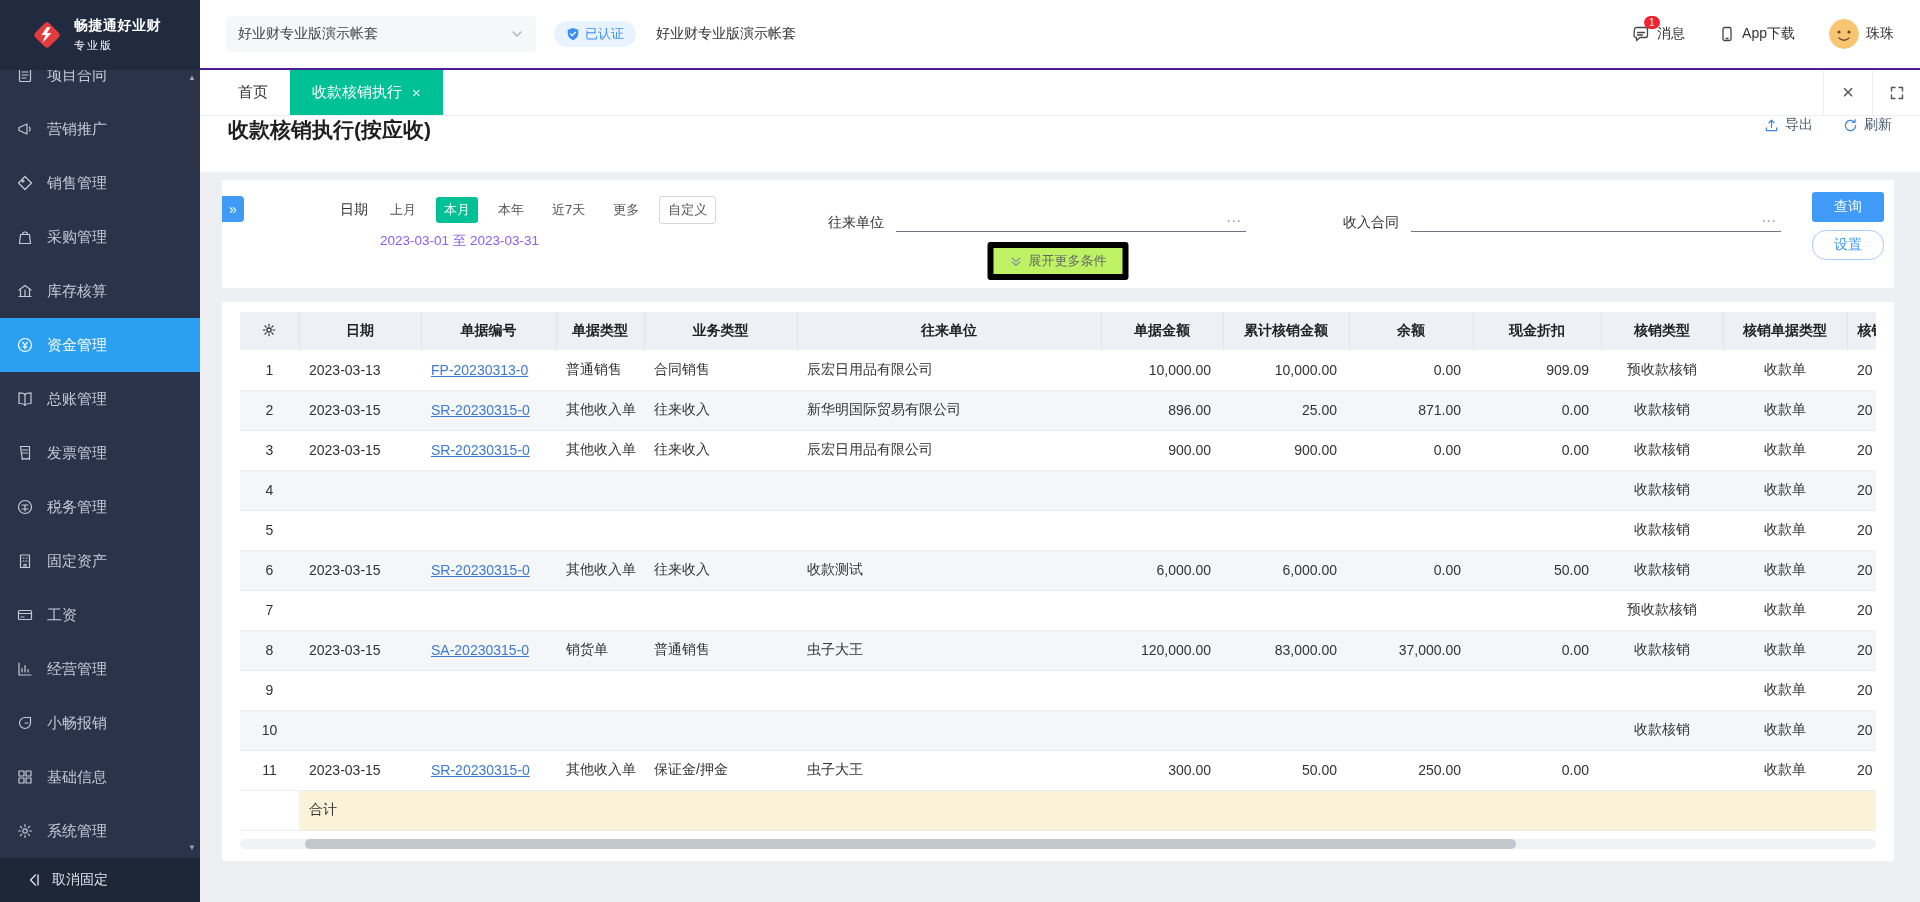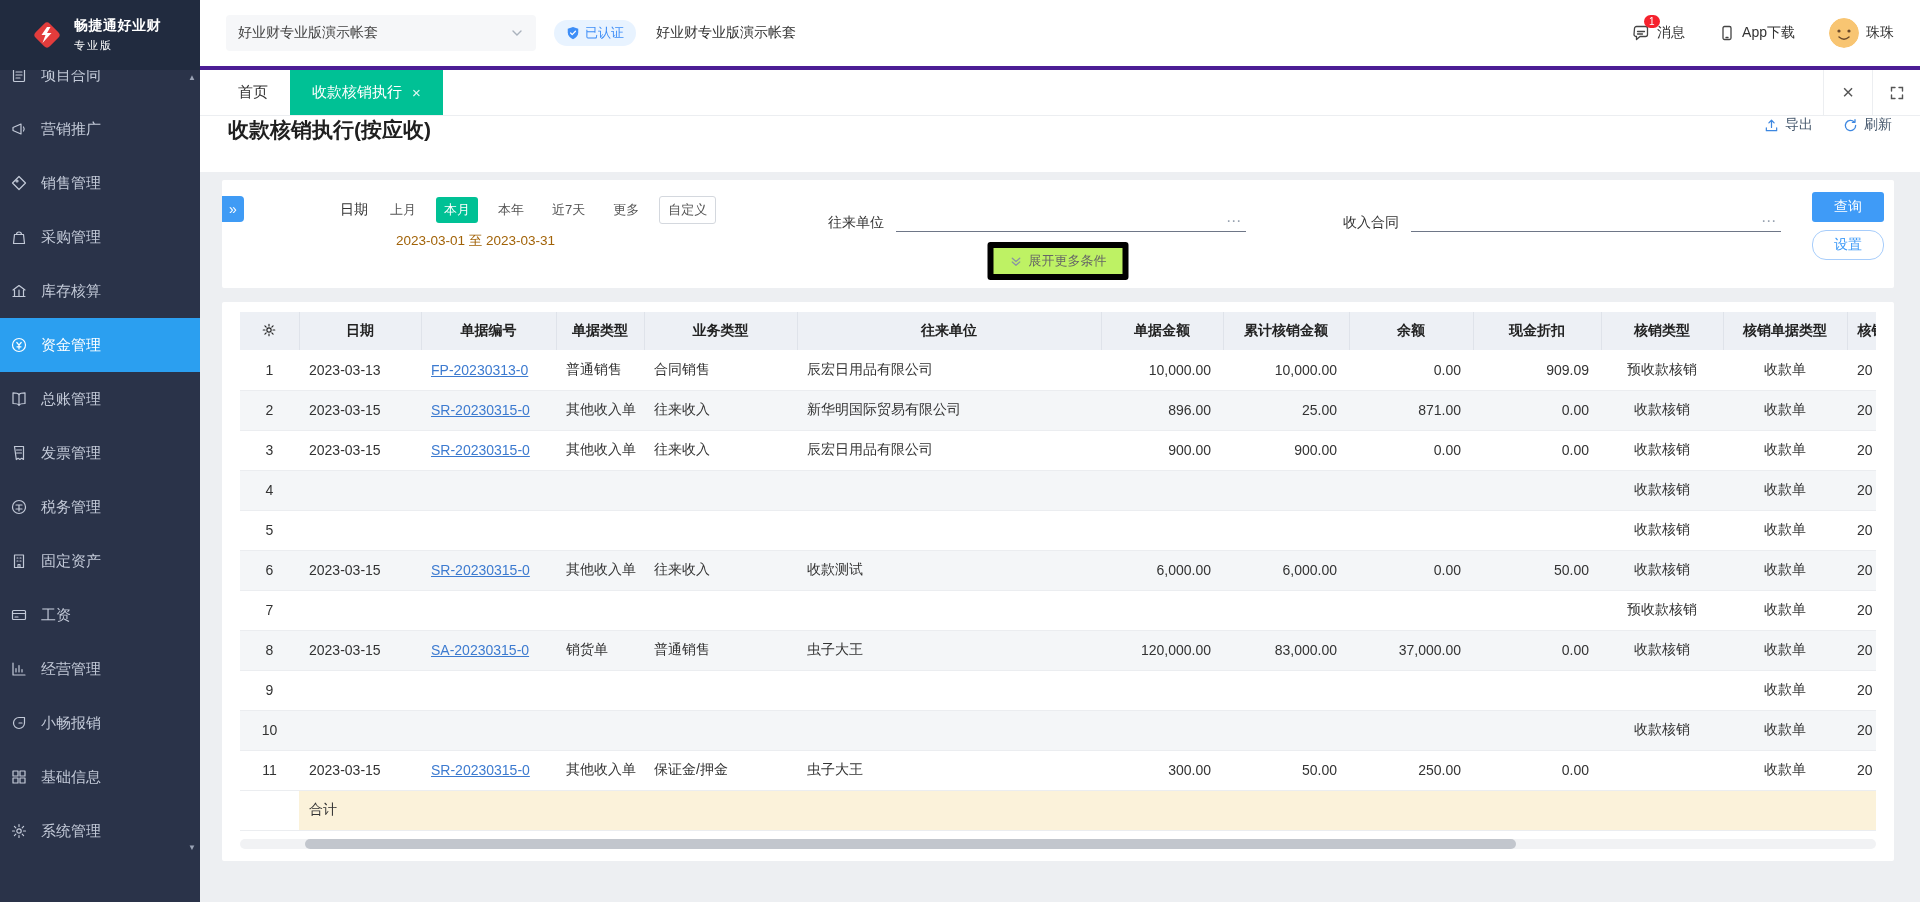--- a/index.html
+++ b/index.html
@@ -7,36 +7,36 @@
   body{font-family:"Liberation Sans","DejaVu Sans",sans-serif;background:#edeff2}
   .screen{width:1920px;height:902px;display:grid;grid-template-columns:200px 1fr;grid-template-rows:70px 832px;grid-template-areas:"logo topbar" "sidebar main"}
 
   
   .logo-block{grid-area:logo;background:#212b3f;display:flex;align-items:center;gap:9px;padding-left:29px}
   .logo-ico{display:flex}
   .logo-text .l1{color:#fff;font-size:14px;font-weight:bold;letter-spacing:.5px}
   .logo-text .l2{color:#fff;font-size:11px;margin-top:3px;letter-spacing:2px}
 
   
-  .topbar{grid-area:topbar;background:#fff;border-bottom:4px solid #4c1d95;display:flex;align-items:center;padding:0 26px;gap:18px}
+  .topbar{grid-area:topbar;background:#fff;border-bottom:2px solid #4c1d95;display:flex;align-items:center;padding:0 26px;gap:18px}
   .acct-select{width:310px;height:36px;background:#f6f7f9;border-radius:4px;display:flex;align-items:center;justify-content:space-between;padding:0 12px;font-size:14px;color:#444;cursor:pointer}
   .chev{color:#aab2bd;display:flex}
   .verified{display:flex;align-items:center;gap:5px;background:#e8f3ff;color:#3e8ef7;border-radius:13px;padding:4px 12px;font-size:13px}
   .verified .ico{display:flex}
   .acct-name{font-size:14px;color:#333;margin-left:2px}
   .topbar-right{margin-left:auto;display:flex;align-items:center;gap:34px}
   .tb-item{position:relative;display:flex;align-items:center;gap:7px;font-size:14px;color:#333;cursor:pointer}
   .tb-item .ico{color:#444;display:flex}
   .badge{position:absolute;top:-9px;left:12px;background:#f5222d;color:#fff;font-size:10px;border-radius:8px;padding:1px 5px;line-height:11px}
   .avatar{width:30px;height:30px;border-radius:50%;overflow:hidden;display:flex}
 
   
   .sidebar{grid-area:sidebar;background:#2a3349;position:relative}
   .side-menu{height:788px;overflow:hidden}
-  .side-item{height:54px;display:flex;align-items:center;gap:13px;padding-left:10px;color:#c3cad8;font-size:15px;cursor:pointer}
+  .side-item{height:54px;display:flex;align-items:center;gap:13px;padding-left:16px;color:#c3cad8;font-size:15px;cursor:pointer}
   .side-item:first-child{margin-top:-22px}
   .side-item.active{background:#2b9ff0;color:#fff}
   .side-ico{display:flex;width:18px}
   .side-arrow{position:absolute;right:4px;color:#9aa3b5;font-size:8px;z-index:2;cursor:pointer}
   .side-arrow.up{top:3px}
   .side-arrow.down{bottom:50px}
   .unpin{position:absolute;bottom:0;left:0;right:0;height:44px;background:#1e2737;color:#dbe0ea;display:flex;align-items:center;gap:10px;padding-left:26px;font-size:14px;cursor:pointer}
   .unpin .ico{display:flex}
 
   
@@ -61,21 +61,21 @@
   .content{flex:1;background:#edeff2;padding-top:8px;overflow:hidden}
   .filter-card{position:relative;margin:0 26px 0 22px;height:108px;background:#fff;border-radius:2px}
   .collapse-btn{position:absolute;left:0;top:16px;width:22px;height:26px;background:#3f9bf5;color:#fff;border-radius:0 4px 4px 0;display:flex;align-items:center;justify-content:center;font-size:14px;cursor:pointer}
   .flabel{font-size:14px;color:#333}
   .fg-date{position:absolute;left:118px;top:16px}
   .fg-date .row1{display:flex;align-items:center;gap:14px}
   .date-opts{display:flex;align-items:center;gap:12px}
   .date-opt{border:none;background:transparent;font-size:13px;color:#555;padding:4px 8px;border-radius:3px;cursor:pointer;font-family:inherit}
   .date-opt.sel{background:#00c195;color:#fff}
   .date-opt.outlined{border:1px solid #d4d8de}
-  .date-range{margin-left:56px;margin-top:8px;font-size:13.5px;color:#a16207}
+  .date-range{margin-left:40px;margin-top:8px;font-size:13.5px;color:#8b5cf6}
   .fg{position:absolute;display:flex;align-items:flex-end;gap:12px}
   .fg-partner{left:606px;top:26px}
   .fg-contract{left:1121px;top:26px}
   .uline{position:relative;border-bottom:1px solid #6e7687;height:26px;display:flex;align-items:flex-end}
   .fg-partner .uline{width:350px}
   .fg-contract .uline{width:370px}
   .uline input{border:none;outline:none;background:transparent;width:100%;height:22px;font-size:14px;padding-right:26px;font-family:inherit}
   .dots{position:absolute;right:4px;bottom:1px;color:#99a3b1;font-size:15px;cursor:pointer;letter-spacing:1px}
   .btn-search{position:absolute;right:10px;top:12px;width:72px;height:30px;background:#3f9bf7;color:#fff;border:none;border-radius:3px;font-size:14px;cursor:pointer;font-family:inherit}
   .btn-settings{position:absolute;right:10px;top:50px;width:72px;height:30px;background:#fff;color:#3f9bf7;border:1px solid #a7cdfb;border-radius:14px;font-size:14px;cursor:pointer;font-family:inherit}
@@ -304,20 +304,29 @@
           <span class="side-ico">
             <svg width="18" height="18" viewBox="0 0 18 18" fill="none" stroke="currentColor" stroke-width="1.2" stroke-linecap="round" stroke-linejoin="round">
               <circle cx="9" cy="9" r="2.2"></circle>
               <path d="M9 2.5v2M9 13.5v2M2.5 9h2M13.5 9h2M4.4 4.4l1.4 1.4M12.2 12.2l1.4 1.4M13.6 4.4l-1.4 1.4M5.8 12.2l-1.4 1.4"></path>
             </svg>
           </span>
           <span>系统管理</span>
         </div>
       </div>
     <div class="side-arrow down">▼</div>
+    <div class="unpin">
+      <span class="ico">
+        <svg width="16" height="16" viewBox="0 0 16 16" fill="none" stroke="currentColor" stroke-width="1.4" stroke-linecap="round" stroke-linejoin="round">
+            <path d="M9.5 3L4.5 8l5 5"></path>
+            <path d="M12 3v10"></path>
+          </svg>
+      </span>
+      <span>取消固定</span>
+    </div>
   </div>
 
   <div class="main">
 
     <div class="tabbar">
       <div class="tabs">
           <div class="tab">
             <span>首页</span>
           </div>
           <div class="tab active">

